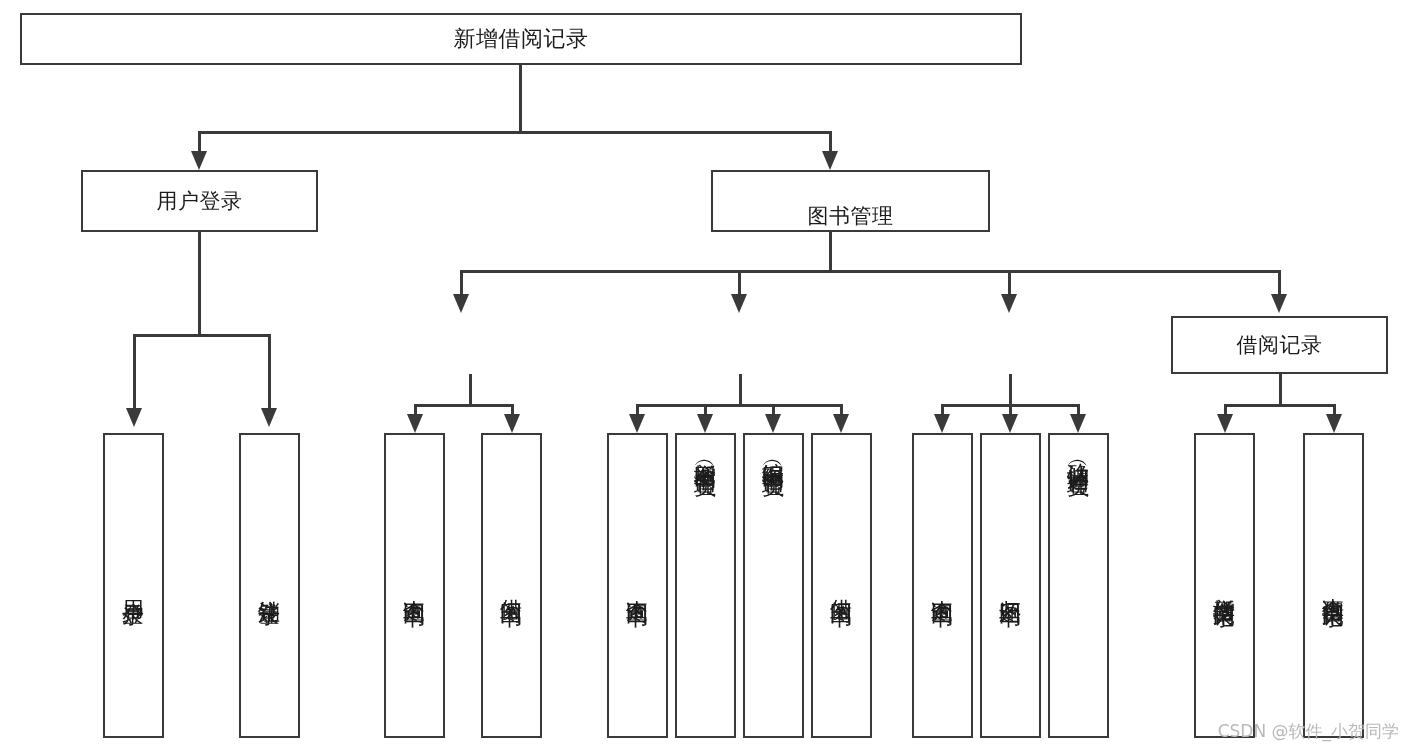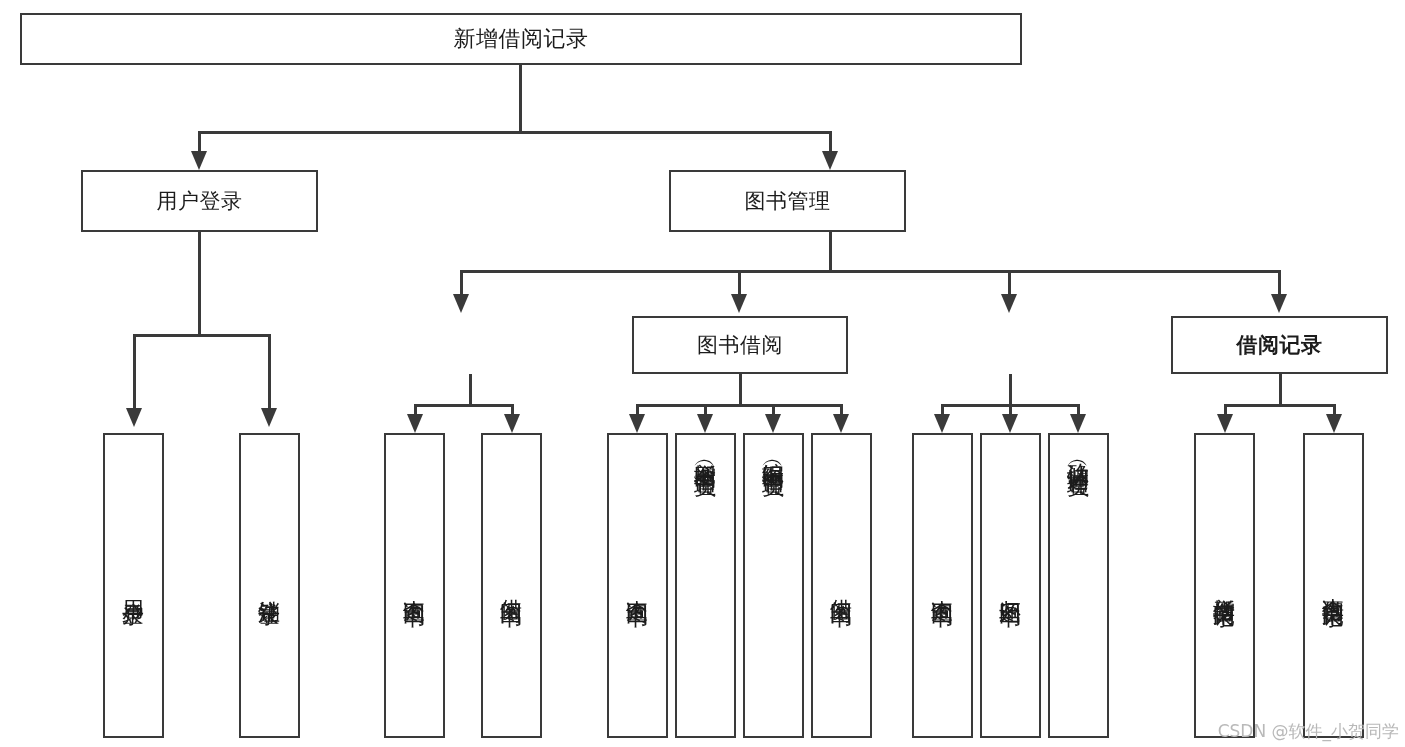--- a/index.html
+++ b/index.html
@@ -101,21 +101,21 @@
   <div class="edge v" style="left:198px; top:131px; width:2.5px; height:22px;"></div>
   <div class="arrow" style="left:191px; top:151px;"></div>
 
   <div class="edge v" style="left:829px; top:131px; width:2.5px; height:22px;"></div>
   <div class="arrow" style="left:822px; top:151px;"></div>
 
   <div class="node horiz" style="left:81px; top:170px; width:237px; height:62px;">
     <span class="label">用户登录</span>
   </div>
 
-  <div class="node horiz" style="left:669px; top:170px; width:237px; height:62px;">
+  <div class="node horiz" style="left:711px; top:170px; width:279px; height:62px;align-items:flex-end;">
     <span class="label">图书管理</span>
   </div>
 
   <div class="edge v" style="left:198px; top:232px; width:2.5px; height:104px;"></div>
   <div class="edge h" style="left:133px; top:334px; width:137px; height:2.5px;"></div>
   <div class="edge v" style="left:133px; top:334px; width:2.5px; height:76px;"></div>
   <div class="arrow" style="left:126px; top:408px;"></div>
   <div class="edge v" style="left:268px; top:334px; width:2.5px; height:76px;"></div>
   <div class="arrow" style="left:261px; top:408px;"></div>
 
@@ -123,24 +123,21 @@
   <div class="edge h" style="left:460px; top:270px; width:818px; height:2.5px;"></div>
   <div class="edge v" style="left:460px; top:270px; width:2.5px; height:26px;"></div>
   <div class="arrow" style="left:453px; top:294px;"></div>
   <div class="edge v" style="left:738px; top:270px; width:2.5px; height:26px;"></div>
   <div class="arrow" style="left:731px; top:294px;"></div>
   <div class="edge v" style="left:1008px; top:270px; width:2.5px; height:26px;"></div>
   <div class="arrow" style="left:1001px; top:294px;"></div>
   <div class="edge v" style="left:1278px; top:270px; width:2.5px; height:26px;"></div>
   <div class="arrow" style="left:1271px; top:294px;"></div>
 
-  <div class="node horiz" style="left:632px; top:316px; width:216px; height:58px;">
-    <span class="label">图书借阅</span>
-  </div>
-  <div class="node horiz" style="left:1171px; top:316px; width:217px; height:58px;font-weight:bold;">
+  <div class="node horiz" style="left:1171px; top:316px; width:217px; height:58px;">
     <span class="label">借阅记录</span>
   </div>
 
   <div class="edge v" style="left:469px; top:374px; width:2.5px; height:32px;"></div>
   <div class="edge h" style="left:414px; top:404px; width:99px; height:2.5px;"></div>
   <div class="edge v" style="left:414px; top:404px; width:2.5px; height:12px;"></div>
   <div class="arrow" style="left:407px; top:414px;"></div>
   <div class="edge v" style="left:511px; top:404px; width:2.5px; height:12px;"></div>
   <div class="arrow" style="left:504px; top:414px;"></div>
 

